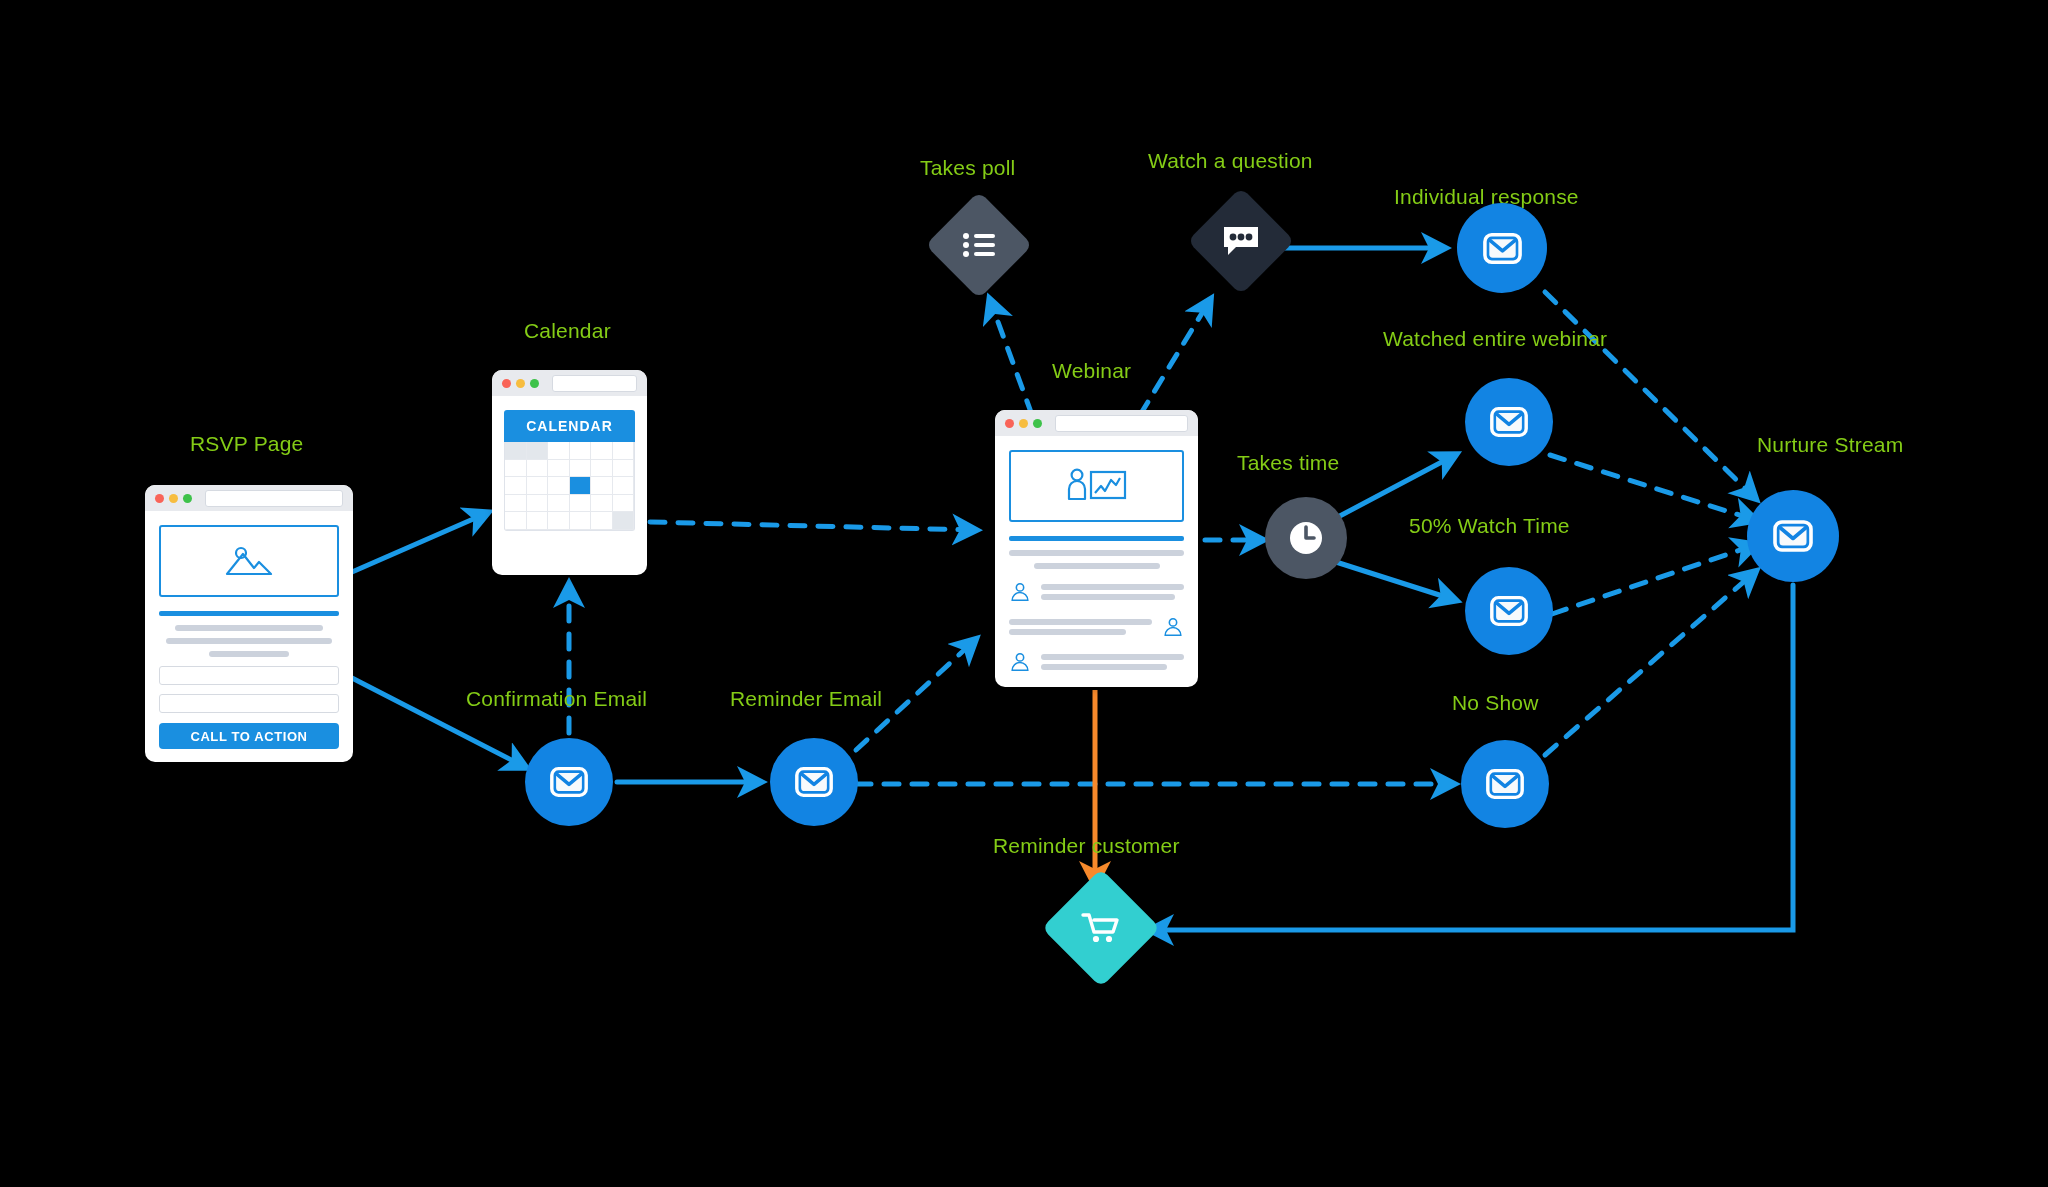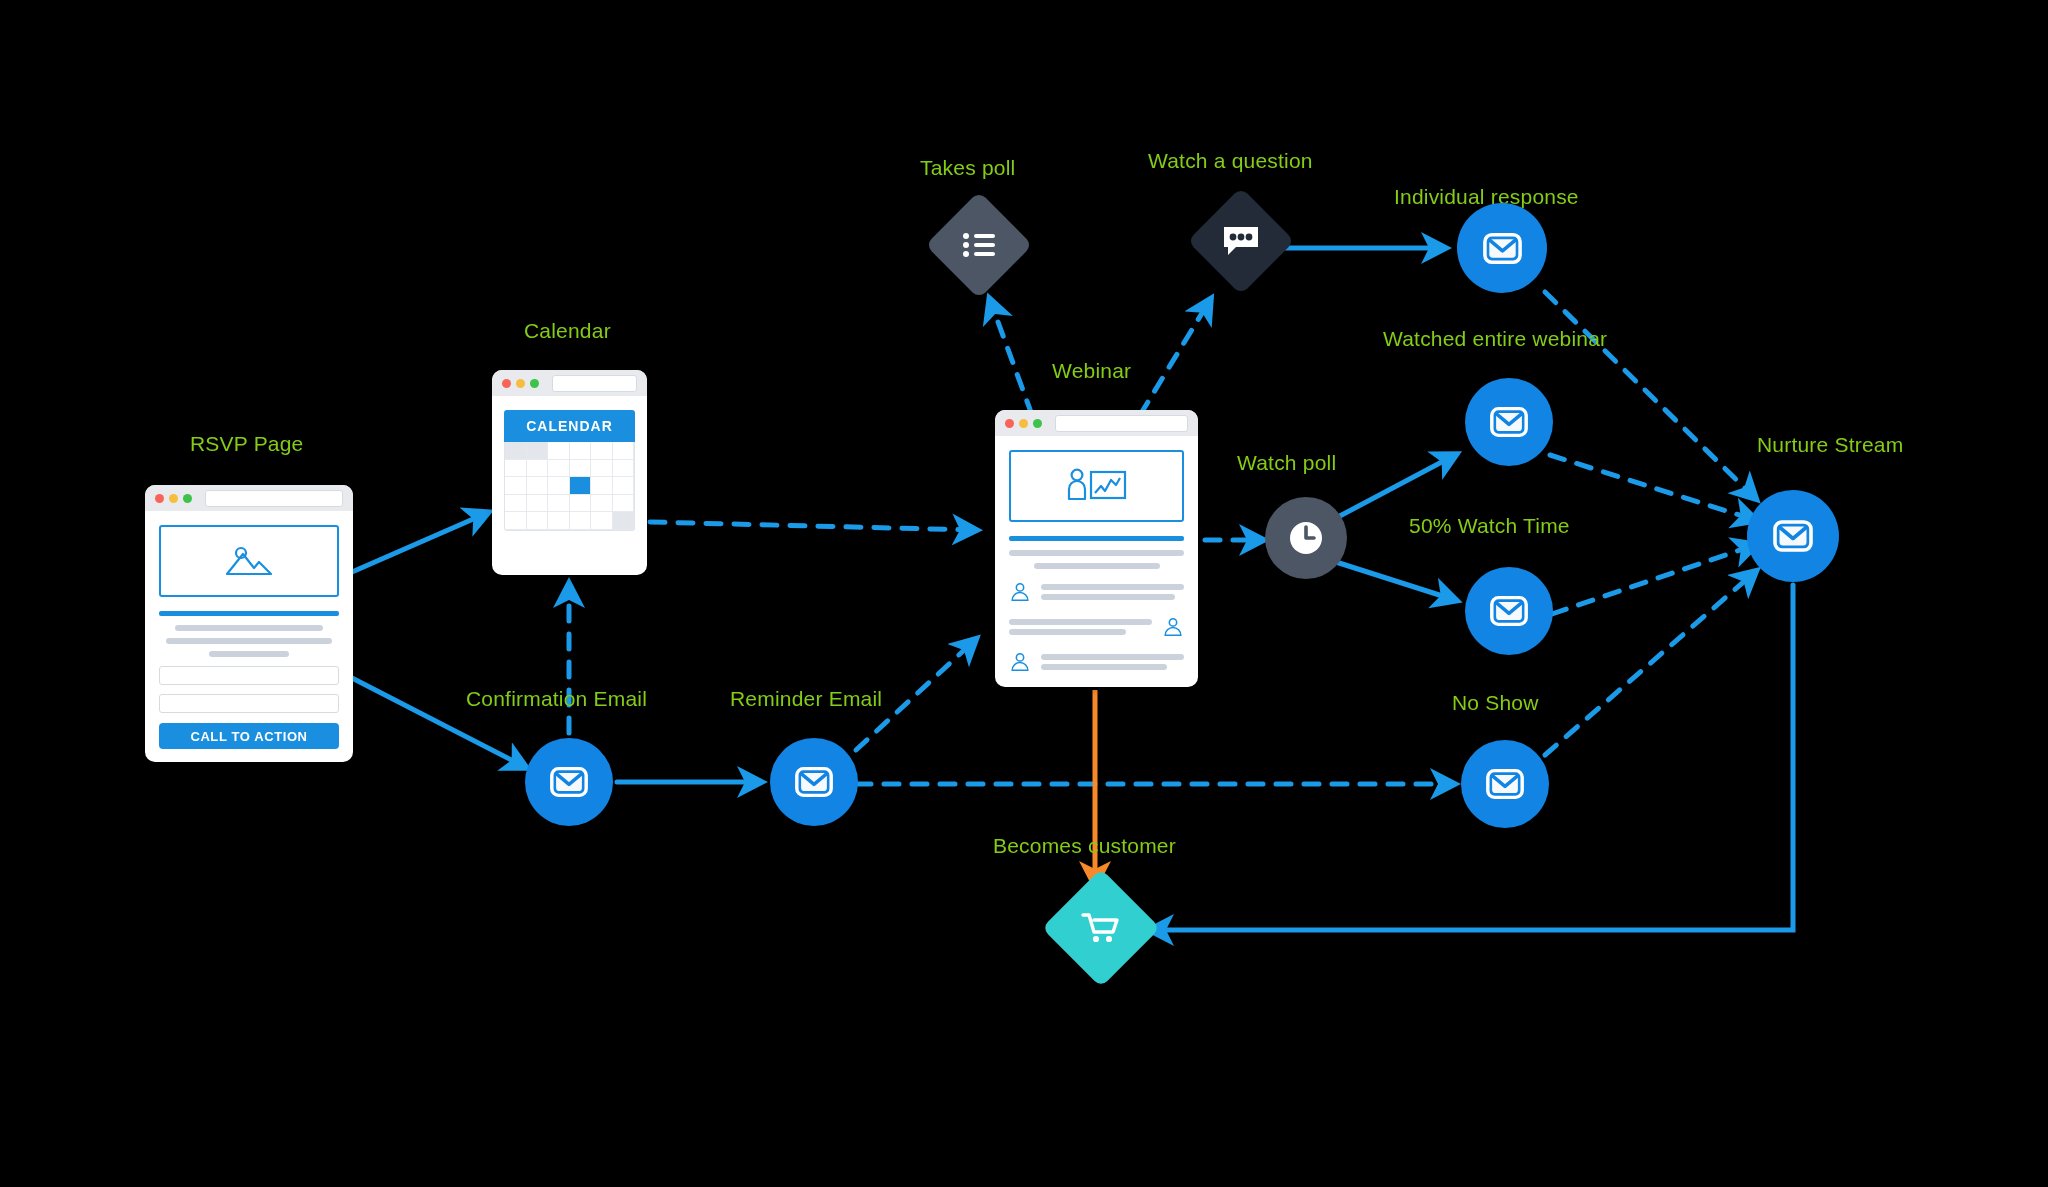--- a/index.html
+++ b/index.html
@@ -110,26 +110,26 @@
   </svg>
 
   <div class="lbl" style="left:190px;top:433px;">RSVP Page</div>
   <div class="lbl" style="left:524px;top:320px;">Calendar</div>
   <div class="lbl" style="left:466px;top:688px;">Confirmation Email</div>
   <div class="lbl" style="left:730px;top:688px;">Reminder Email</div>
   <div class="lbl" style="left:1052px;top:360px;">Webinar</div>
   <div class="lbl" style="left:920px;top:157px;">Takes poll</div>
   <div class="lbl" style="left:1148px;top:150px;">Watch a question</div>
   <div class="lbl" style="left:1394px;top:150px;margin-top:36px;">Individual response</div>
-  <div class="lbl" style="left:1237px;top:452px;">Watch poll</div>
+  <div class="lbl" style="left:1237px;top:452px;">Takes time</div>
   <div class="lbl" style="left:1383px;top:328px;">Watched entire webinar</div>
   <div class="lbl" style="left:1409px;top:515px;">50% Watch Time</div>
   <div class="lbl" style="left:1452px;top:692px;">No Show</div>
   <div class="lbl" style="left:1720px;top:434px;margin-left:37px;">Nurture Stream</div>
-  <div class="lbl" style="left:993px;top:835px;">Becomes customer</div>
+  <div class="lbl" style="left:993px;top:835px;">Reminder customer</div>
 
   <div class="win" style="left:145px;top:485px;width:208px;height:277px;">
     <div class="bar">
       <span class="dot r"></span>
       <span class="dot y"></span>
       <span class="dot g"></span>
       <span class="urlbar"></span>
     </div>
     <div class="body">
       <div class="hero">

